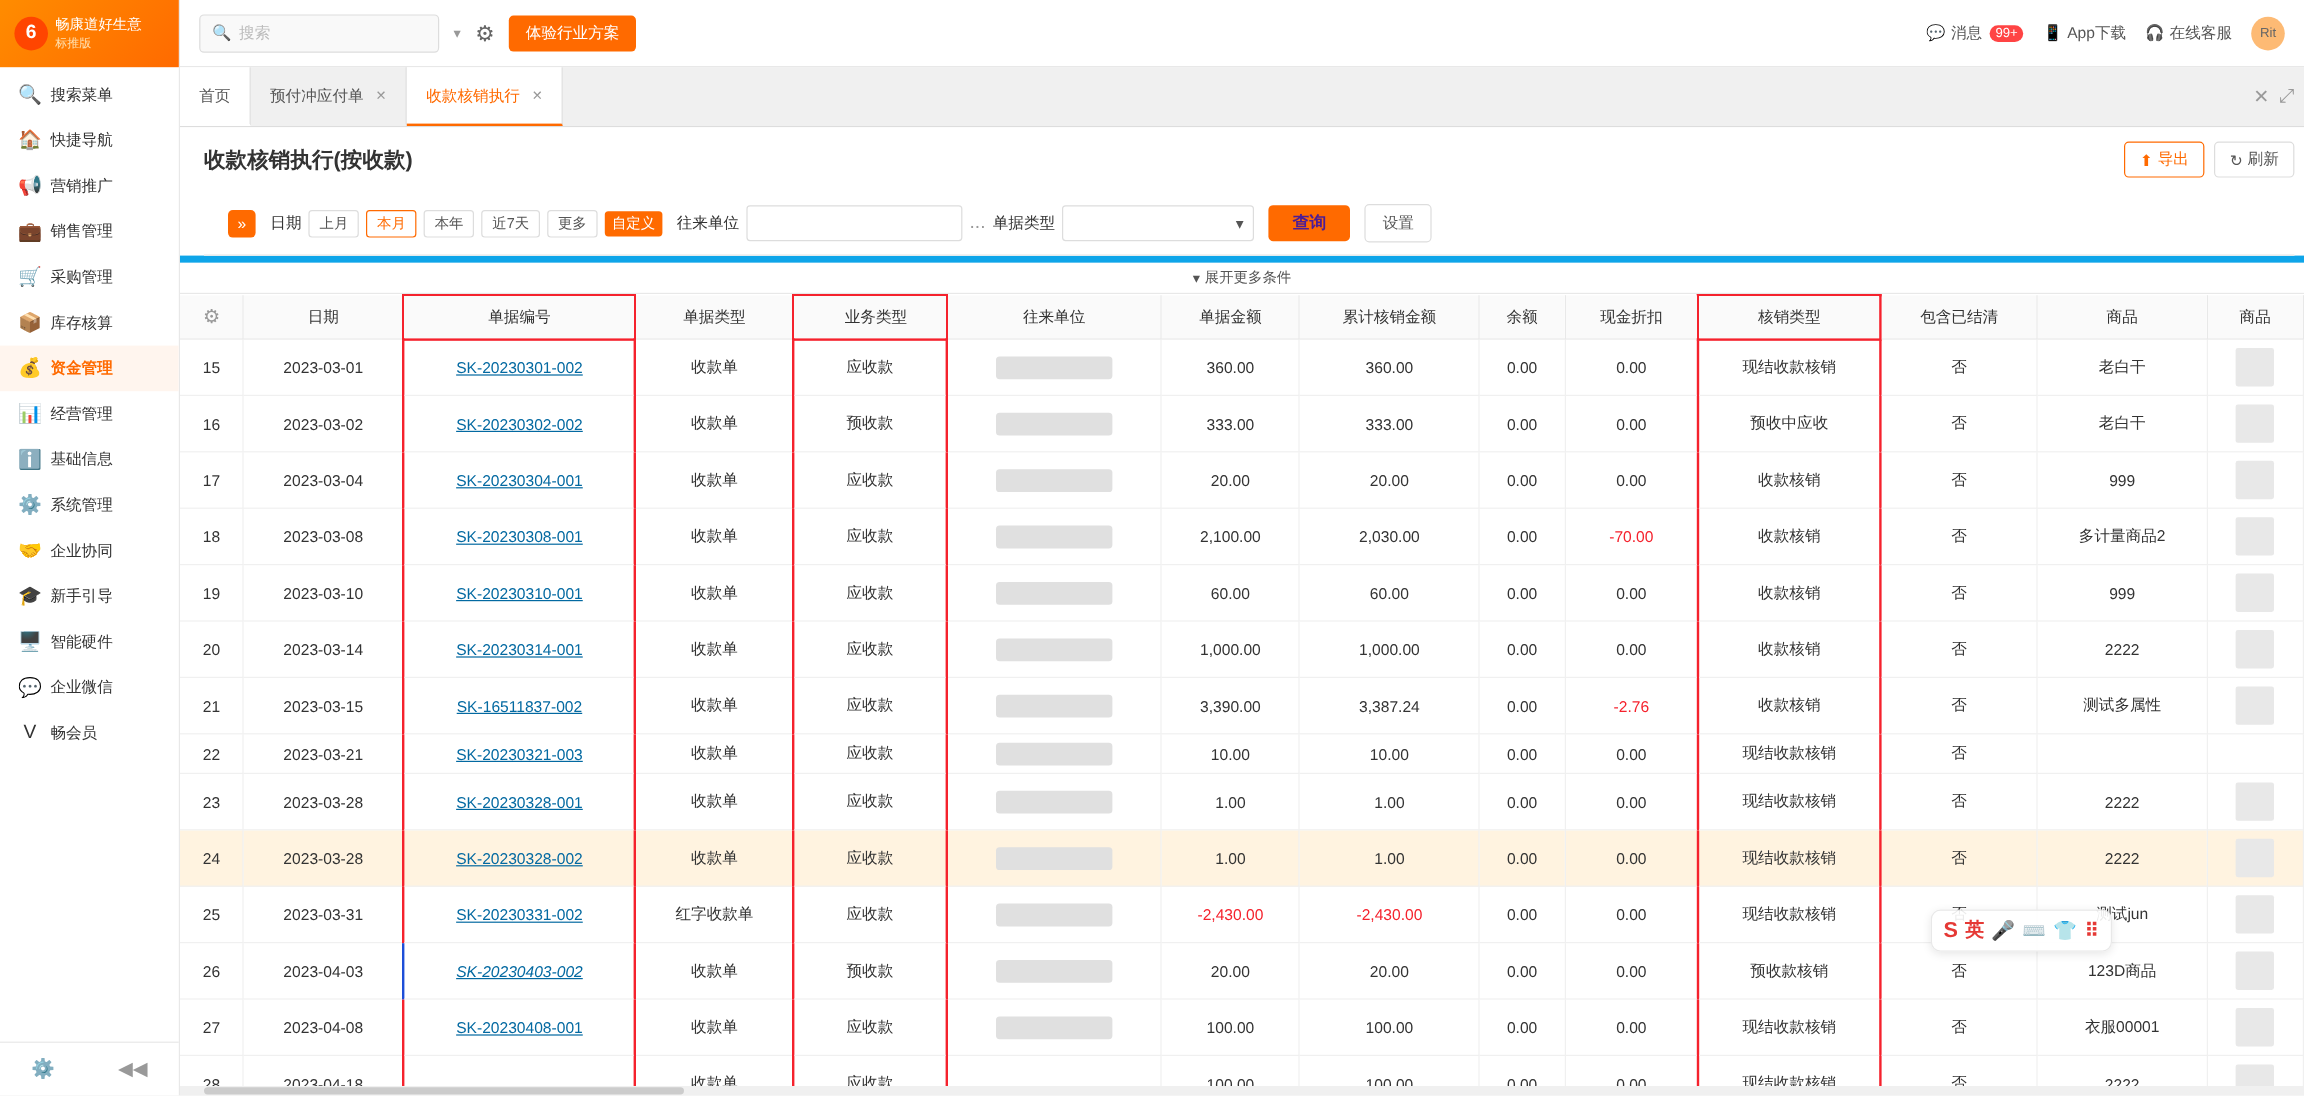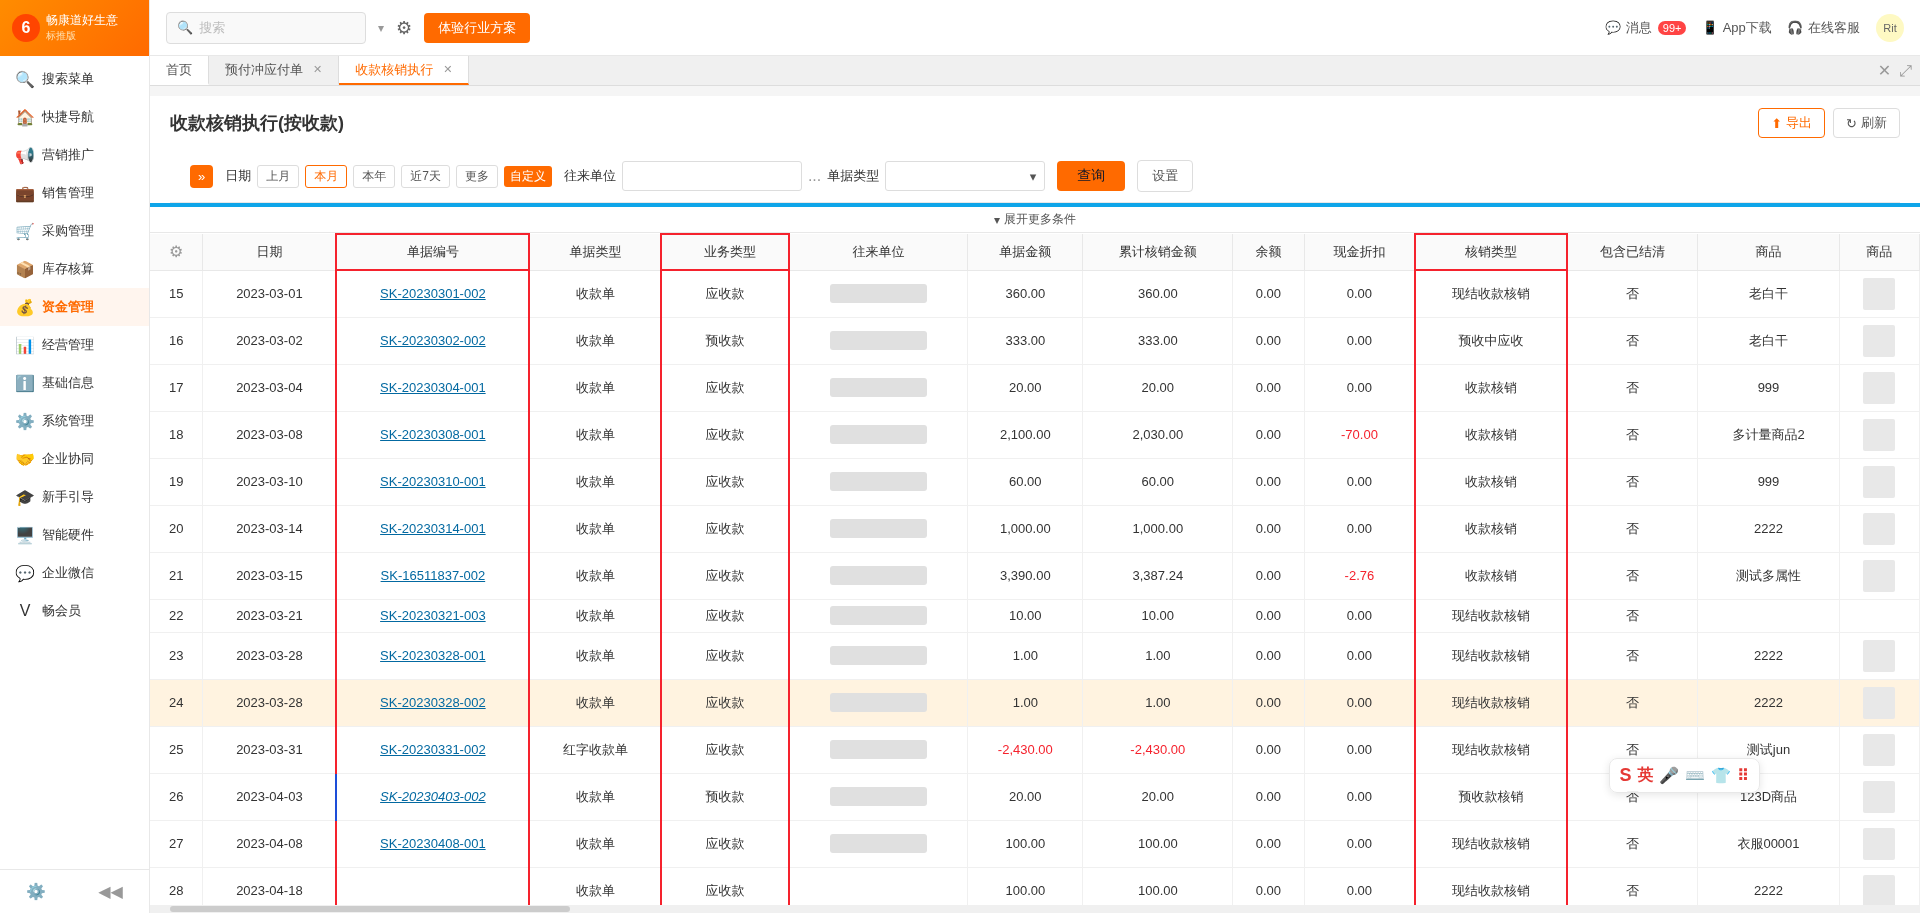--- a/index.html
+++ b/index.html
@@ -78,25 +78,25 @@
       background: #ff6a00; color: #fff; border: none;
       border-radius: 4px; padding: 6px 14px; cursor: pointer; font-size: 13px;
     }
     .topbar-spacer { flex: 1; }
     .topbar-right { display: flex; align-items: center; gap: 16px; color: #555; font-size: 13px; }
     .topbar-badge {
       background: #ff4444; color: #fff; border-radius: 10px;
       font-size: 11px; padding: 1px 5px; margin-left: 2px;
     }
     .topbar-icon-btn { cursor: pointer; display: flex; align-items: center; gap: 4px; color: #555; }
-    .topbar-avatar { width: 28px; height: 28px; background: #fef9c3; border-radius: 50%; }
+    .topbar-avatar { width: 28px; height: 28px; background: #fdba74; border-radius: 50%; }
 
     
     .tabbar {
-      height: 30px;
+      height: 50px;
       background: #f0f0f0;
       border-bottom: 1px solid #ddd;
       display: flex;
       align-items: stretch;
     }
     .tab {
       display: flex; align-items: center; gap: 6px;
       padding: 0 16px; cursor: pointer; font-size: 13px; color: #555;
       border-right: 1px solid #ddd; border-bottom: 2px solid transparent;
     }
@@ -104,23 +104,22 @@
       background: #fff; color: #ff6a00; border-bottom: 2px solid #ff6a00;
     }
     .tab-close { font-size: 11px; color: #999; margin-left: 4px; cursor: pointer; }
     .tab-home { background: #fff; }
     .tabbar-right { margin-left: auto; display: flex; align-items: center; padding-right: 8px; gap: 8px; }
     .tabbar-right-btn { cursor: pointer; color: #999; font-size: 16px; }
 
     
     .page-header {
       background: #fff;
-      padding: 12px 20px 0 20px;
-      border-bottom: 4px solid #0ea5e9;
-      margin-top: 10px;
+      padding: 12px 8px 0 20px;
+      border-bottom: 6px solid #0ea5e9;
     }
     .page-title-row {
       display: flex; align-items: center; justify-content: space-between;
       margin-bottom: 12px;
     }
     .page-title { font-size: 18px; font-weight: bold; color: #333; }
     .page-actions { display: flex; gap: 8px; }
     .btn-export {
       border: 1px solid #ff6a00; color: #ff6a00; background: #fff;
       border-radius: 4px; padding: 5px 12px; cursor: pointer; font-size: 13px;
@@ -159,22 +158,22 @@
       padding: 0 8px; font-size: 13px; width: 180px;
     }
     .filter-dots { color: #999; font-size: 16px; }
     .filter-select-wrapper {
       display: flex; align-items: center; gap: 4px;
       border: 1px solid #ddd; border-radius: 3px;
       padding: 0 8px; height: 30px; background: #fff;
       min-width: 160px; color: #555; font-size: 13px;
     }
     .btn-query {
-      background: #ff6a00; color: #0f172a; border: none;
-      border-radius: 4px; padding: 6px 20px; cursor: pointer; font-size: 14px;
+      background: #ff6a00; color: #4c1d95; border: none;
+      border-radius: 4px; padding: 6px 20px; cursor: pointer; font-size: 14px; font-weight: bold;
     }
     .btn-settings {
       border: 1px solid #ddd; color: #555; background: #fff;
       border-radius: 4px; padding: 6px 14px; cursor: pointer; font-size: 13px;
     }
     .expand-bar {
       background: #fff;
       display: flex; align-items: center; justify-content: center;
       padding: 4px 0; border-bottom: 1px solid #e8e8e8; cursor: pointer;
       color: #555; font-size: 12px; gap: 4px;

